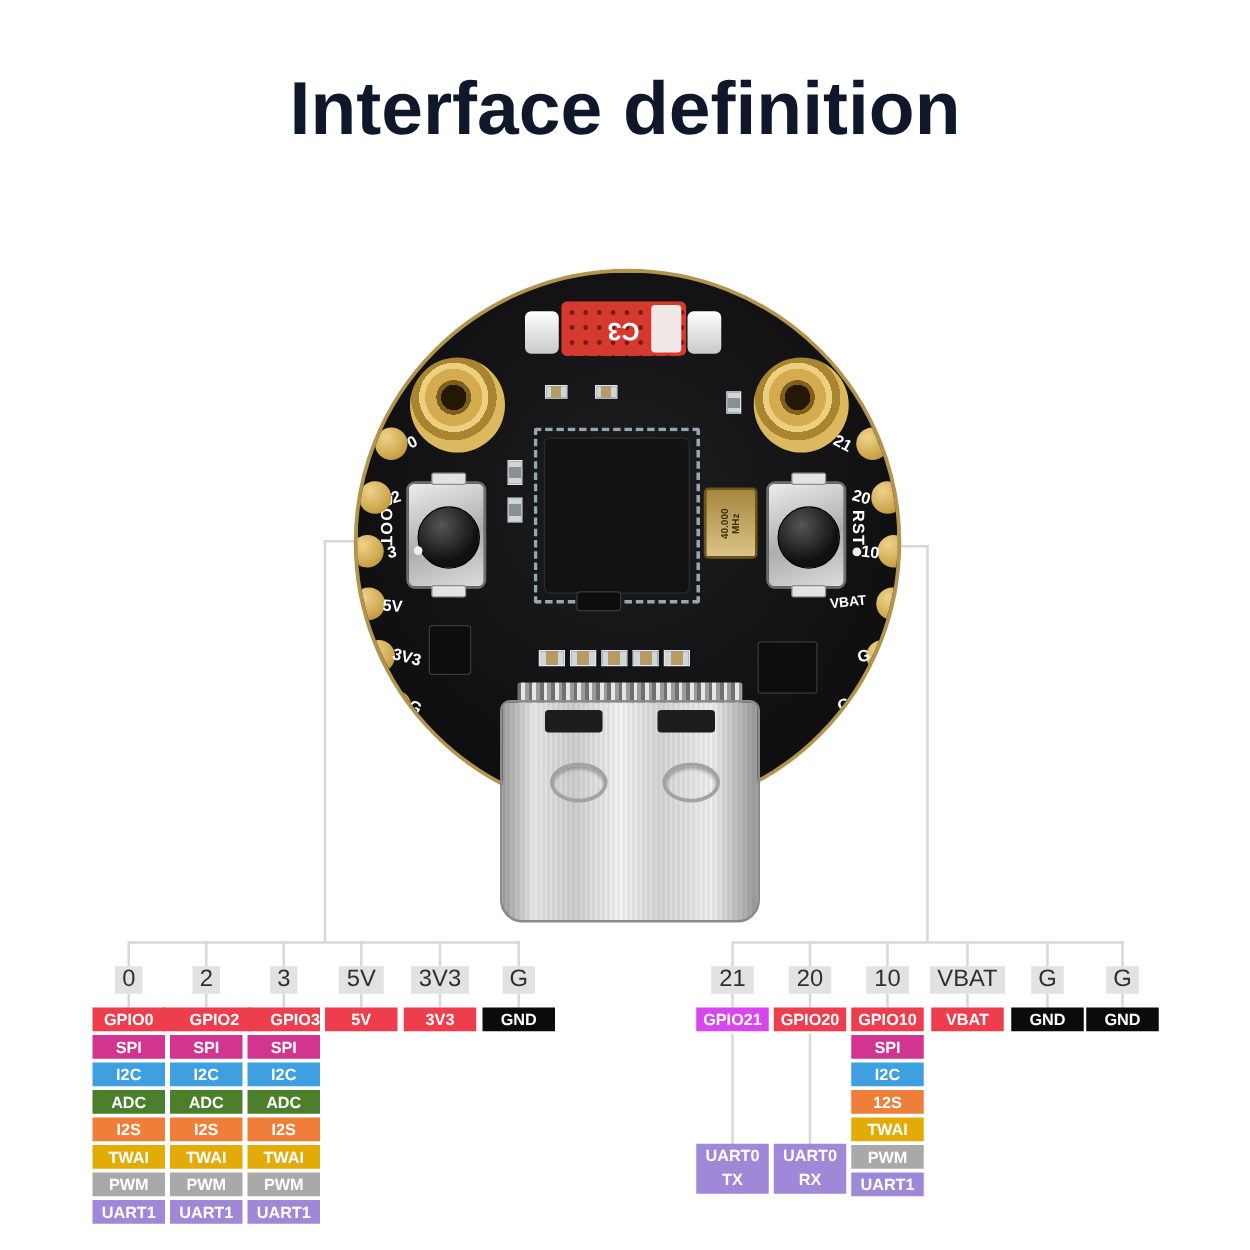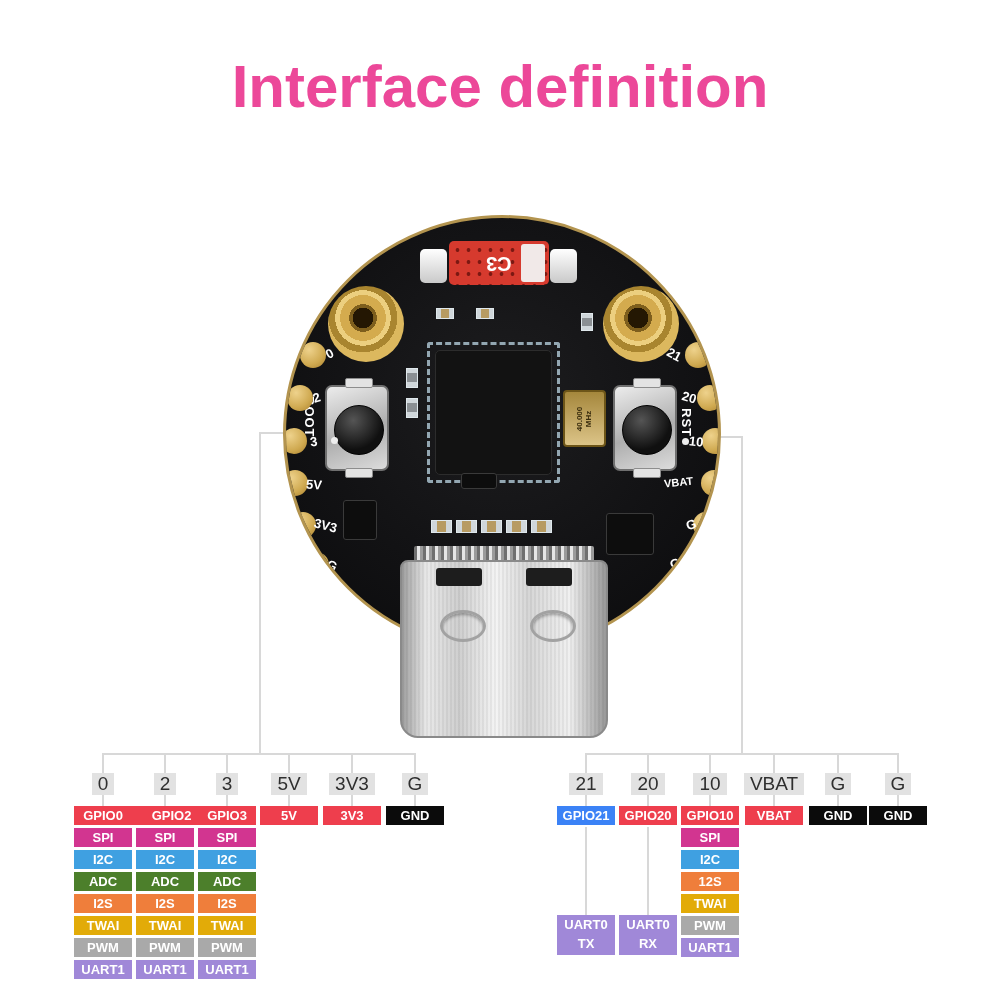--- a/index.html
+++ b/index.html
@@ -1,19 +1,19 @@
 <!DOCTYPE html>
 <html><head>
 <meta charset="utf-8">
 <style>
   html,body{margin:0;padding:0;}
   .page{position:relative;width:1000px;height:1000px;background:#ffffff;overflow:hidden;
         font-family:"Liberation Sans",sans-serif;}
   .title{position:absolute;left:0;top:52px;width:1000px;text-align:center;
-         font-size:60px;font-weight:700;color:#ec4899;letter-spacing:0px;}
+         font-size:60px;font-weight:700;color:#0f172a;letter-spacing:0px;}
 
   
   .ln{position:absolute;background:#d8d8d8;}
 
   
   .col{position:absolute;top:773px;width:58px;display:flex;flex-direction:column;align-items:center;}
   .col::before{content:'';position:absolute;left:calc(50% - 1px);top:-20px;width:1.5px;height:20px;background:#d8d8d8;}
   .col::after{content:'';position:absolute;left:calc(50% - 1px);top:22px;width:1.5px;height:11px;background:#d8d8d8;}
   .hdr{position:relative;z-index:2;height:22px;line-height:22px;padding:0 6px;background:#e2e2e2;
        color:#2f2f2f;font-size:19px;margin-bottom:11px;}
@@ -192,21 +192,21 @@
     <span class="badge" style="background-color: rgb(63, 160, 225);">I2C</span>
     <span class="badge" style="background-color: rgb(76, 127, 43);">ADC</span>
     <span class="badge" style="background-color: rgb(239, 126, 59);">I2S</span>
     <span class="badge" style="background-color: rgb(226, 171, 8);">TWAI</span>
     <span class="badge" style="background-color: rgb(169, 169, 169);">PWM</span>
     <span class="badge" style="background-color: rgb(160, 136, 216);">UART1</span>
   </div>
 
   <div class="col" style="left:198px;">
     <span class="hdr" style="background-color: rgb(226, 226, 226);">3</span>
-    <span class="badge" style="background-color: rgb(238, 62, 77);">GPIO3</span>
+    <span class="badge" style="background-color: rgb(238, 62, 77); text-align: right;">GPIO3</span>
     <span class="badge" style="background-color: rgb(210, 53, 144);">SPI</span>
     <span class="badge" style="background-color: rgb(63, 160, 225);">I2C</span>
     <span class="badge" style="background-color: rgb(76, 127, 43);">ADC</span>
     <span class="badge" style="background-color: rgb(239, 126, 59);">I2S</span>
     <span class="badge" style="background-color: rgb(226, 171, 8);">TWAI</span>
     <span class="badge" style="background-color: rgb(169, 169, 169);">PWM</span>
     <span class="badge" style="background-color: rgb(160, 136, 216);">UART1</span>
   </div>
 
   <div class="col" style="left:260px;">
@@ -220,21 +220,21 @@
   </div>
 
   <div class="col" style="left:386px;">
     <span class="hdr" style="background-color: rgb(226, 226, 226);">G</span>
     <span class="badge" style="background-color: rgb(11, 11, 11);">GND</span>
   </div>
 
   <div class="col" style="left:557px;">
     <i class="drop"></i>
     <span class="hdr" style="background-color: rgb(226, 226, 226);">21</span>
-    <span class="badge" style="background-color: #3b82f6;">GPIO21</span>
+    <span class="badge" style="background-color: #d946ef;">GPIO21</span>
     <span class="badge tall" style="background-color: rgb(160, 136, 216);">UART0
 TX</span>
   </div>
 
   <div class="col" style="left:619px;">
     <i class="drop"></i>
     <span class="hdr" style="background-color: rgb(226, 226, 226);">20</span>
     <span class="badge" style="background-color: rgb(238, 62, 77);">GPIO20</span>
     <span class="badge tall" style="background-color: rgb(160, 136, 216);">UART0
 RX</span>

